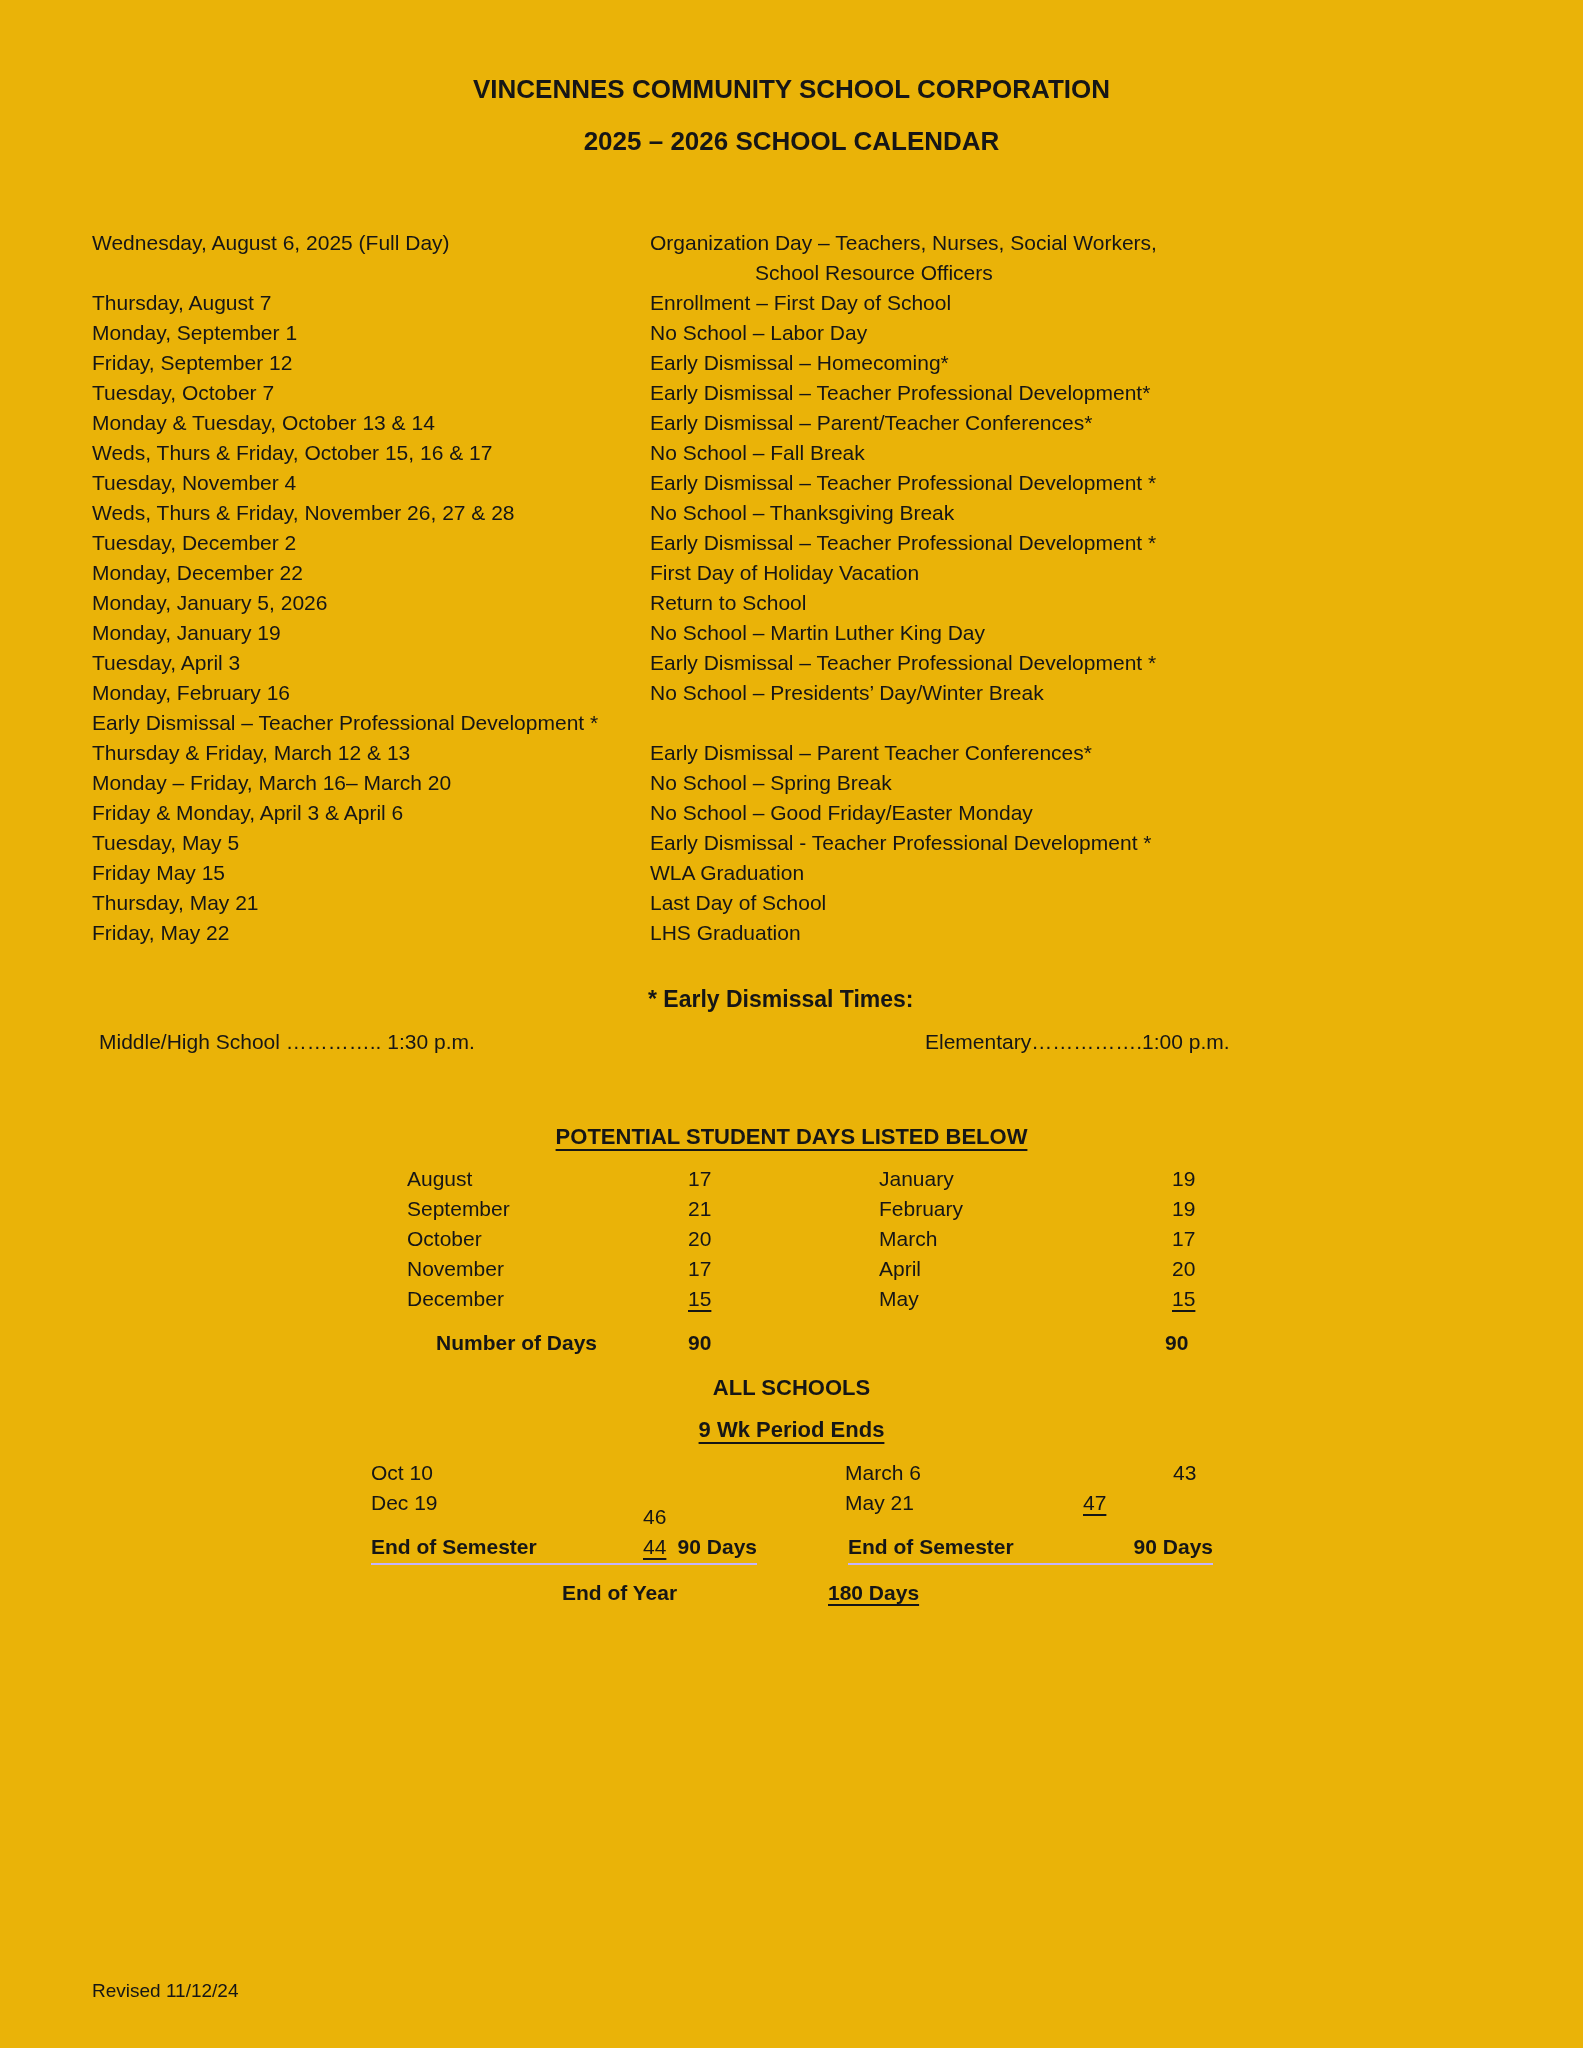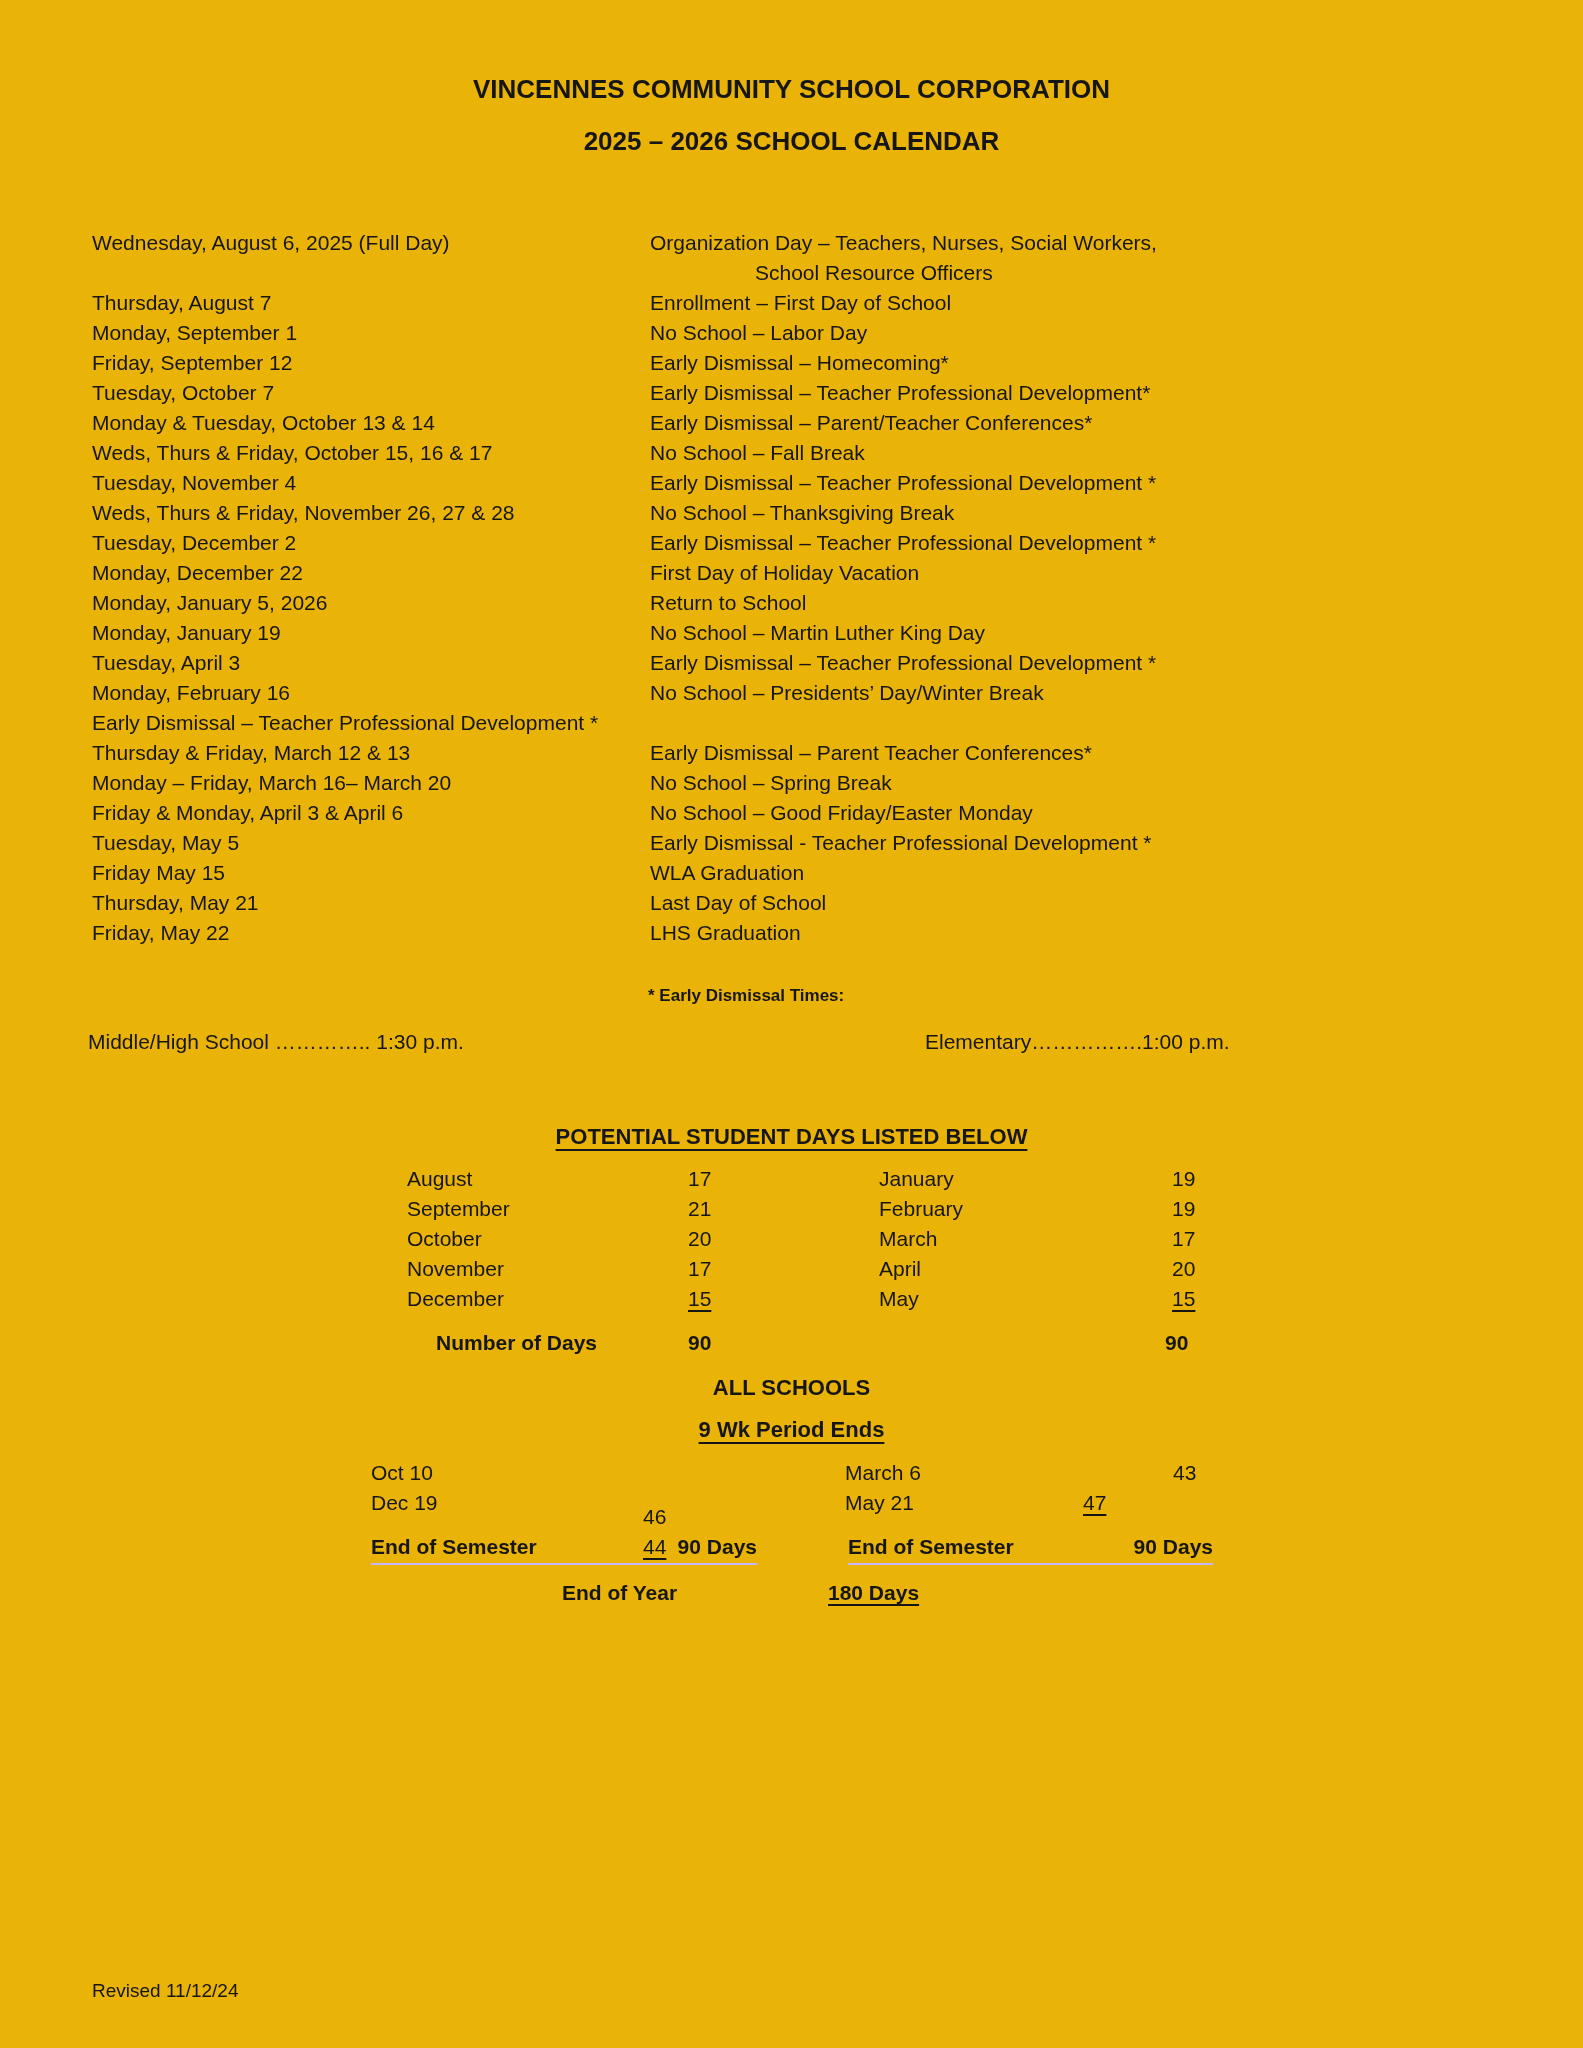--- a/index.html
+++ b/index.html
@@ -31,23 +31,23 @@
     right: 30px;
     font-size: 21px;
     line-height: 30px;
   }
   .cal-row { display: grid; grid-template-columns: 558px 1fr; }
   .cal-date, .ev-line1, .ev-line2 { white-space: pre; }
   .ev-line2 { padding-left: 105px; }
 
   .ed-heading {
     position: absolute; top: 986px; left: 648px;
-    font-size: 17px; font-weight: 700; white-space: pre;
-  }
-  .ed-mh { position: absolute; top: 1030px; left: 88px;  font-size: 21px; white-space: pre; }
+    font-size: 23px; font-weight: 700; white-space: pre;
+  }
+  .ed-mh { position: absolute; top: 1030px; left: 99px;  font-size: 21px; white-space: pre; }
   .ed-el { position: absolute; top: 1030px; left: 925px; font-size: 21px; white-space: pre; }
 
   .center-head {
     position: absolute; left: 0; width: 100%;
     text-align: center; font-weight: 700; font-size: 22px; white-space: pre;
   }
   .psd-heading { top: 1124px; text-decoration: underline; text-decoration-thickness: 2px; text-underline-offset: 5px; }
   .all-schools { top: 1375px; }
   .nine-week-heading { top: 1417px; text-decoration: underline; text-decoration-thickness: 2px; text-underline-offset: 5px; }
 

